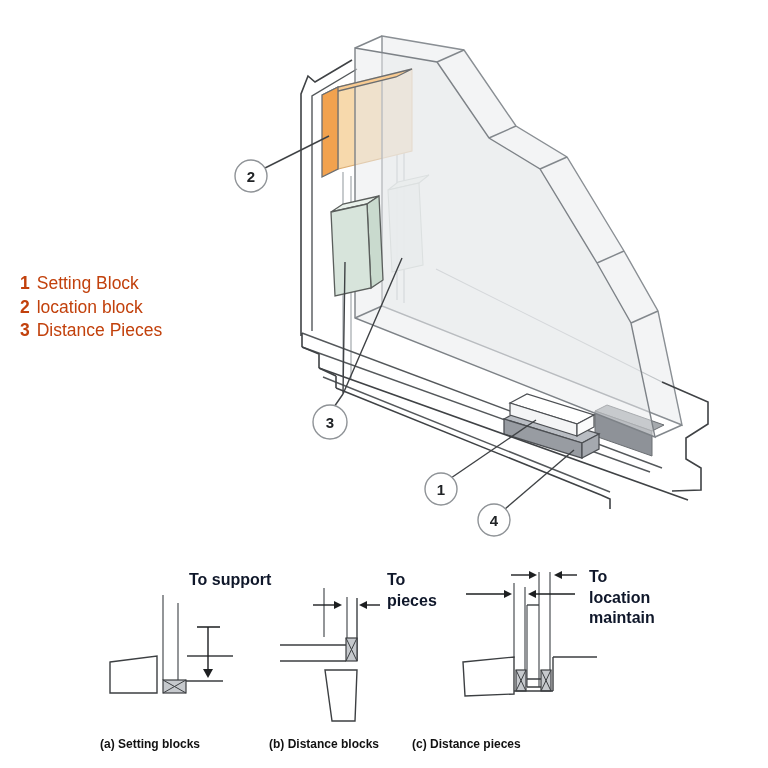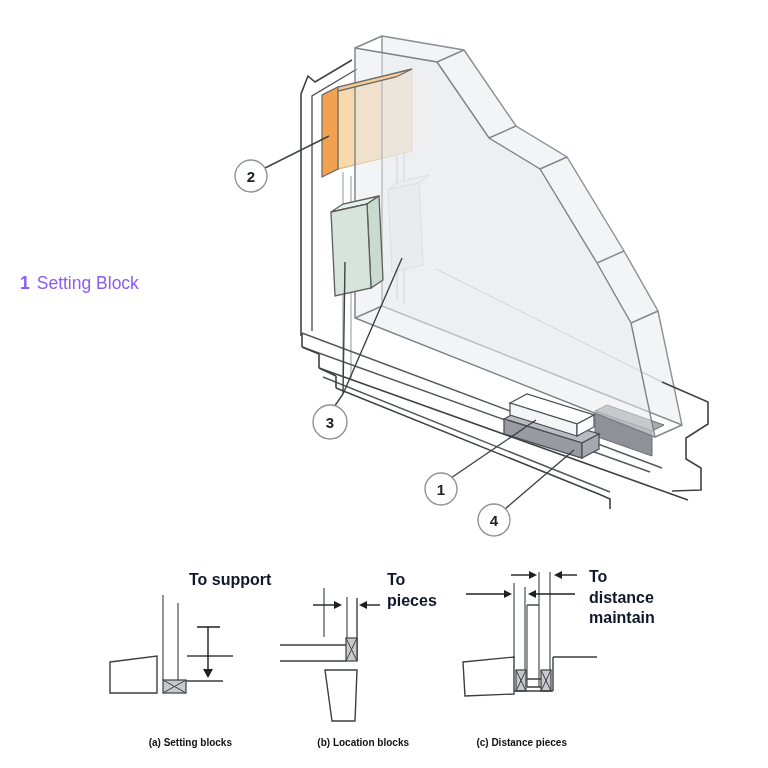--- a/index.html
+++ b/index.html
@@ -1,22 +1,22 @@
 <!DOCTYPE html>
 <html><head>
 <meta charset="utf-8">
 <style>
   html,body{margin:0;padding:0;background:#fff;}
   body{width:768px;height:768px;font-family:"Liberation Sans",sans-serif;}
   .stage{position:relative;width:768px;height:768px;overflow:hidden;background:#ffffff;}
   svg.draw{position:absolute;left:0;top:0;}
-  .legend{position:absolute;left:20px;top:272px;font-size:17.5px;line-height:23.5px;color:#8b5cf6;}
+  .legend{position:absolute;left:20px;top:272px;font-size:17.5px;line-height:23.5px;color:#c2410c;}
   .legend .num{font-weight:bold;margin-right:7px;}
   .dtitle{position:absolute;font-weight:bold;font-size:16px;color:#0f172a;line-height:20.5px;white-space:nowrap;}
-  .caption{position:absolute;font-weight:bold;font-size:10px;color:#111;text-align:right;white-space:nowrap;}
+  .caption{position:absolute;font-weight:bold;font-size:12px;color:#111;text-align:left;white-space:nowrap;}
   text.callout-num{font-family:"Liberation Sans",sans-serif;font-size:15px;font-weight:bold;fill:#202326;text-anchor:middle;}
   .thin{stroke:#9aa0a5;stroke-width:1.1;fill:none;}
   .frameln{stroke:#3f4245;stroke-width:1.6;fill:none;}
   .railln{stroke:#54585b;stroke-width:1.4;fill:none;}
   .glassln{stroke:#82878c;stroke-width:1.4;}
   .leader{stroke:#3f4245;stroke-width:1.4;fill:none;}
   .detln{stroke:#3c3f42;stroke-width:1.4;fill:none;}
   .detglass{stroke:#5a5e62;stroke-width:1.3;fill:none;}
   .hatch{fill:#c6c9cd;stroke:#3c3f42;stroke-width:1.2;}
   .xline{stroke:#3c3f42;stroke-width:1;fill:none;}
@@ -164,32 +164,38 @@
       <polygon class="arrowhead" points="512,594 504,590 504,598"></polygon>
       <path class="arrowln" d="M575,594 L534,594"></path>
       <polygon class="arrowhead" points="528,594 536,590 536,598"></polygon>
     </g>
   </svg>
 
   <div class="legend">
     <div class="legend-row">
       <span class="num">1</span><span>Setting Block</span>
     </div>
+    <div class="legend-row">
+      <span class="num">2</span><span>location block</span>
+    </div>
+    <div class="legend-row">
+      <span class="num">3</span><span>Distance Pieces</span>
+    </div>
   </div>
 
   <div class="dtitle" style="left:189px;top:570px;">
     <div>To support</div>
   </div>
   <div class="dtitle" style="left:387px;top:570px;">
     <div>To</div>
     <div>pieces</div>
   </div>
   <div class="dtitle" style="left:589px;top:567px;">
     <div>To</div>
-    <div>distance</div>
+    <div>location</div>
     <div>maintain</div>
   </div>
 
   <div class="caption" style="left:100px;width:132px;top:737px;">(a) Setting blocks</div>
-  <div class="caption" style="left:269px;width:140px;top:737px;">(b) Location blocks</div>
-  <div class="caption" style="left:427px;width:140px;top:737px;">(c) Distance pieces</div>
+  <div class="caption" style="left:269px;width:140px;top:737px;">(b) Distance blocks</div>
+  <div class="caption" style="left:412px;width:140px;top:737px;">(c) Distance pieces</div>
 
 </div>
 
 </body></html>

